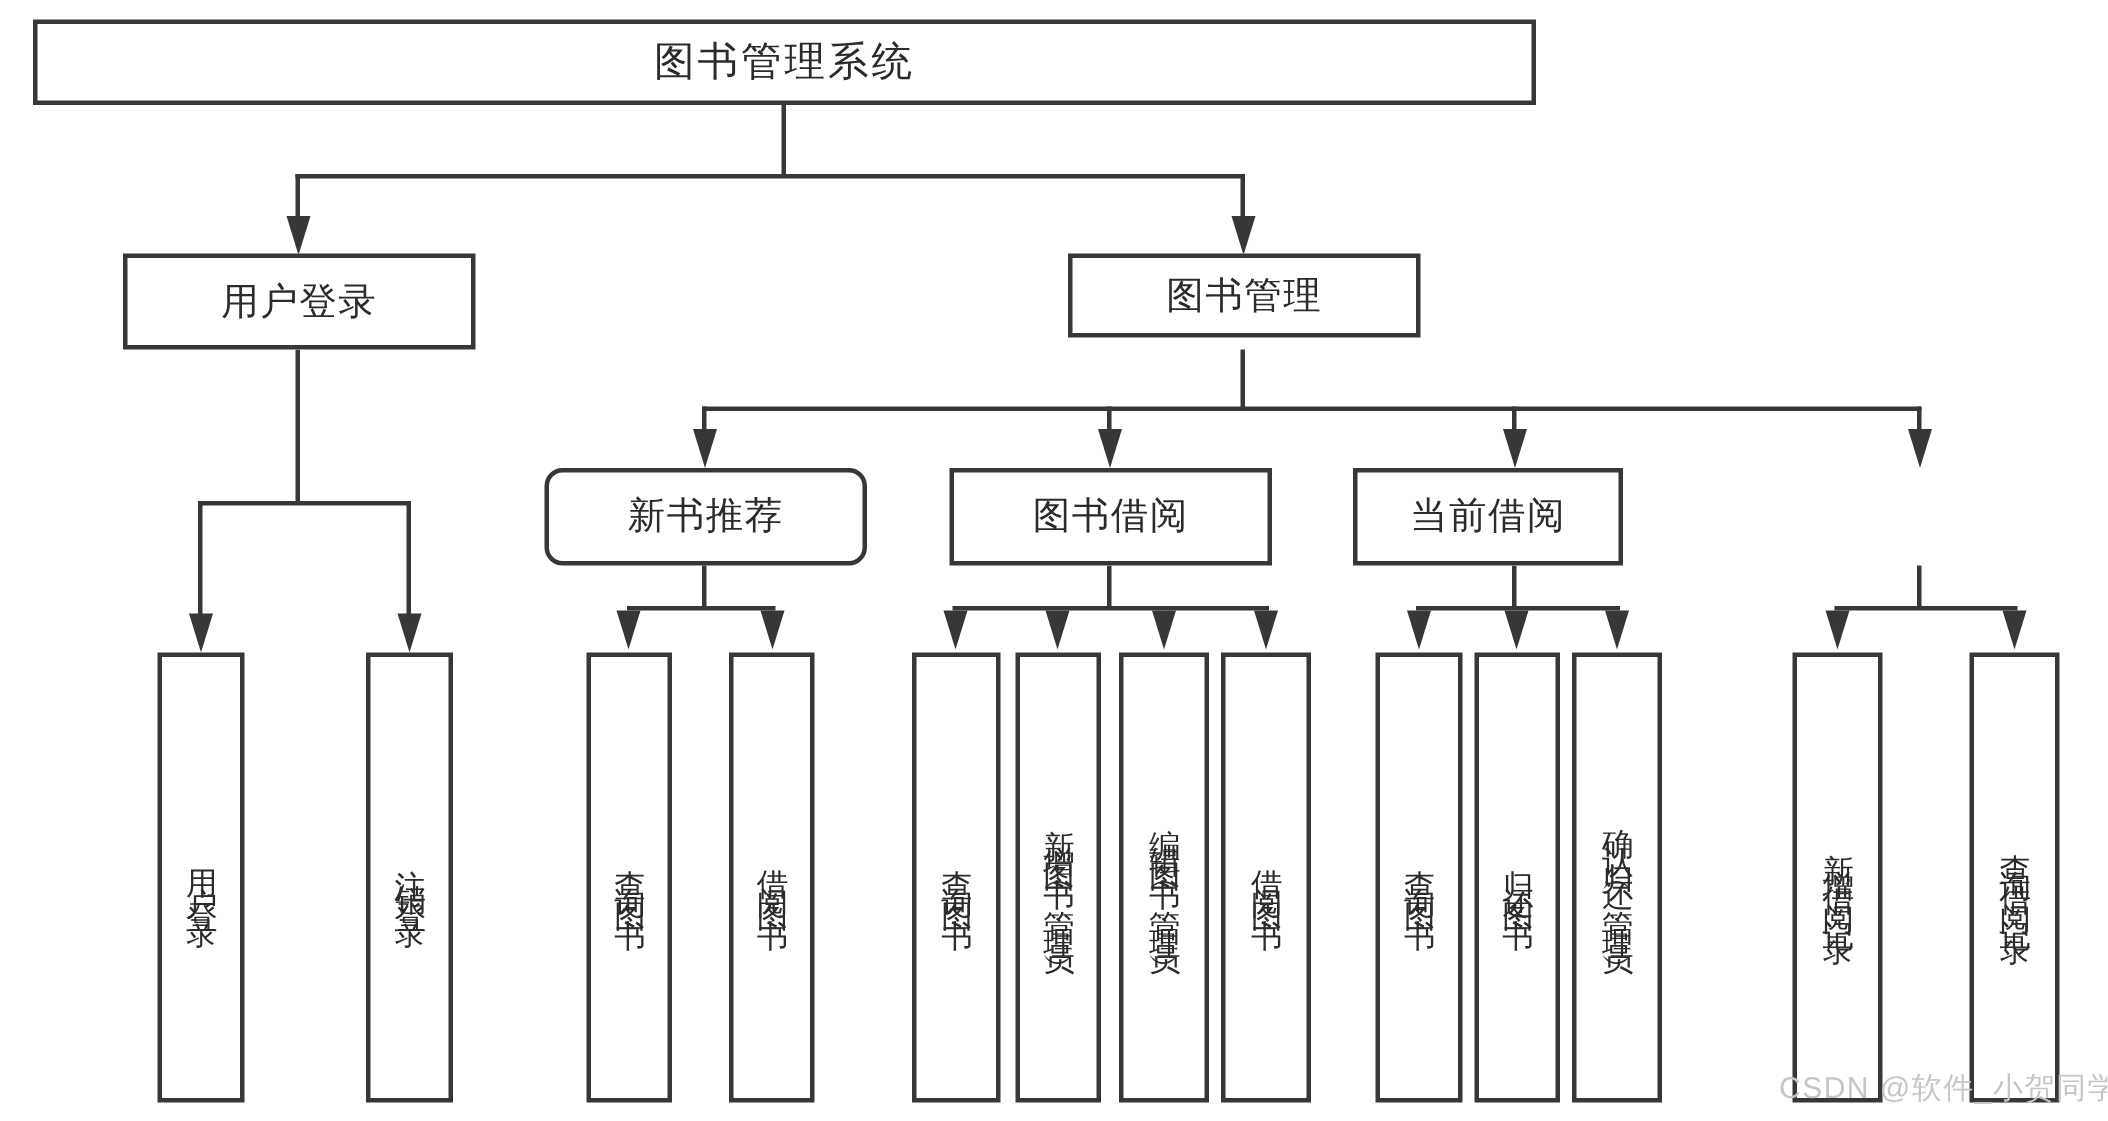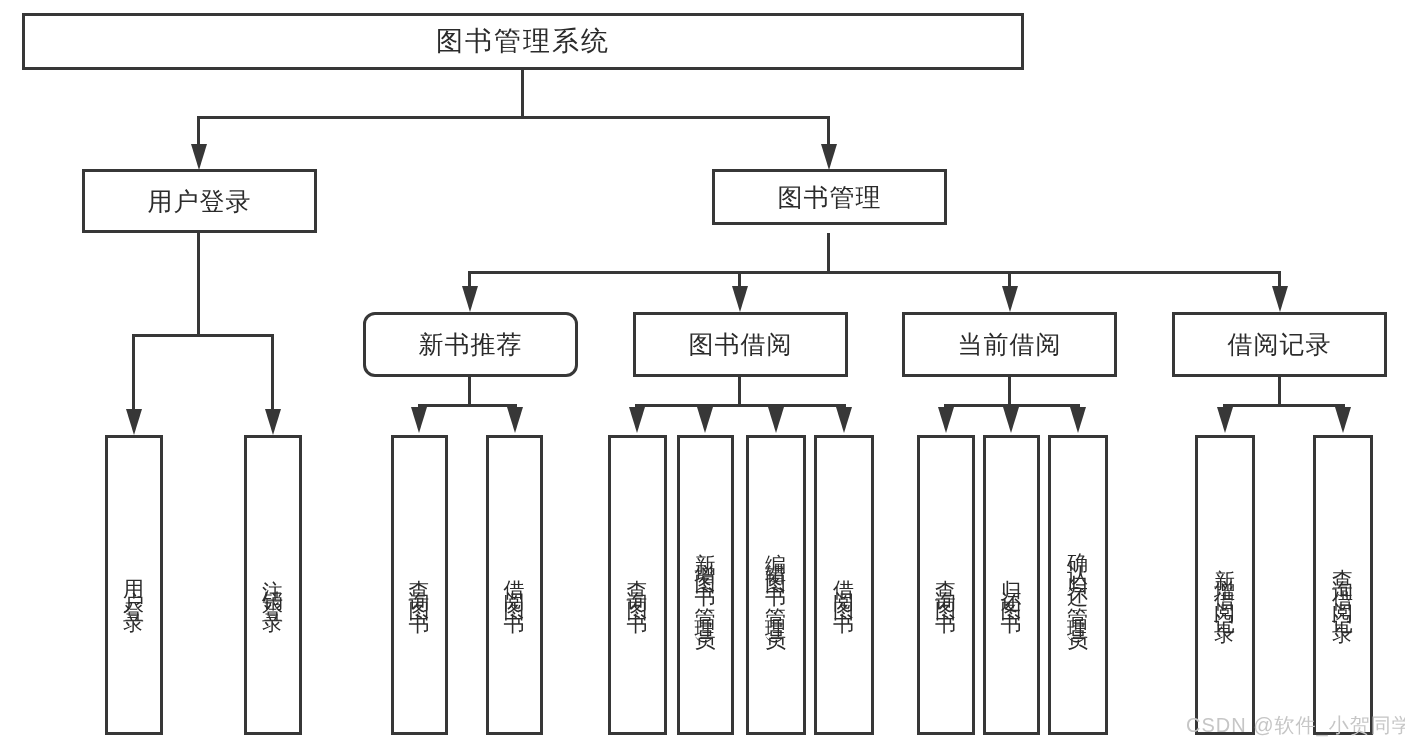--- a/index.html
+++ b/index.html
@@ -94,25 +94,22 @@
   <div class="box" style="left:712px;top:169px;width:235px;height:56px;">
     <span class="hlabel">图书管理</span>
   </div>
 
   <div class="box" style="left:363px;top:312px;width:215px;height:65px;border-radius:12px;">
     <span class="hlabel">新书推荐</span>
   </div>
   <div class="box" style="left:633px;top:312px;width:215px;height:65px;">
     <span class="hlabel">图书借阅</span>
   </div>
-  <div class="box" style="left:902px;top:312px;width:215px;height:65px;">
+  <div class="box" style="left:902px;top:312px;width:180px;height:65px;">
     <span class="hlabel">当前借阅</span>
-  </div>
-  <div class="box" style="left:1172px;top:312px;width:215px;height:65px;">
-    <span class="hlabel">借阅记录</span>
   </div>
 
   <div class="box" style="left:105px;top:435px;width:58px;height:300px;">
     <span class="vlabel">用户登录</span>
   </div>
   <div class="box" style="left:244px;top:435px;width:58px;height:300px;">
     <span class="vlabel">注销登录</span>
   </div>
 
   <div class="box" style="left:391px;top:435px;width:57px;height:300px;">

